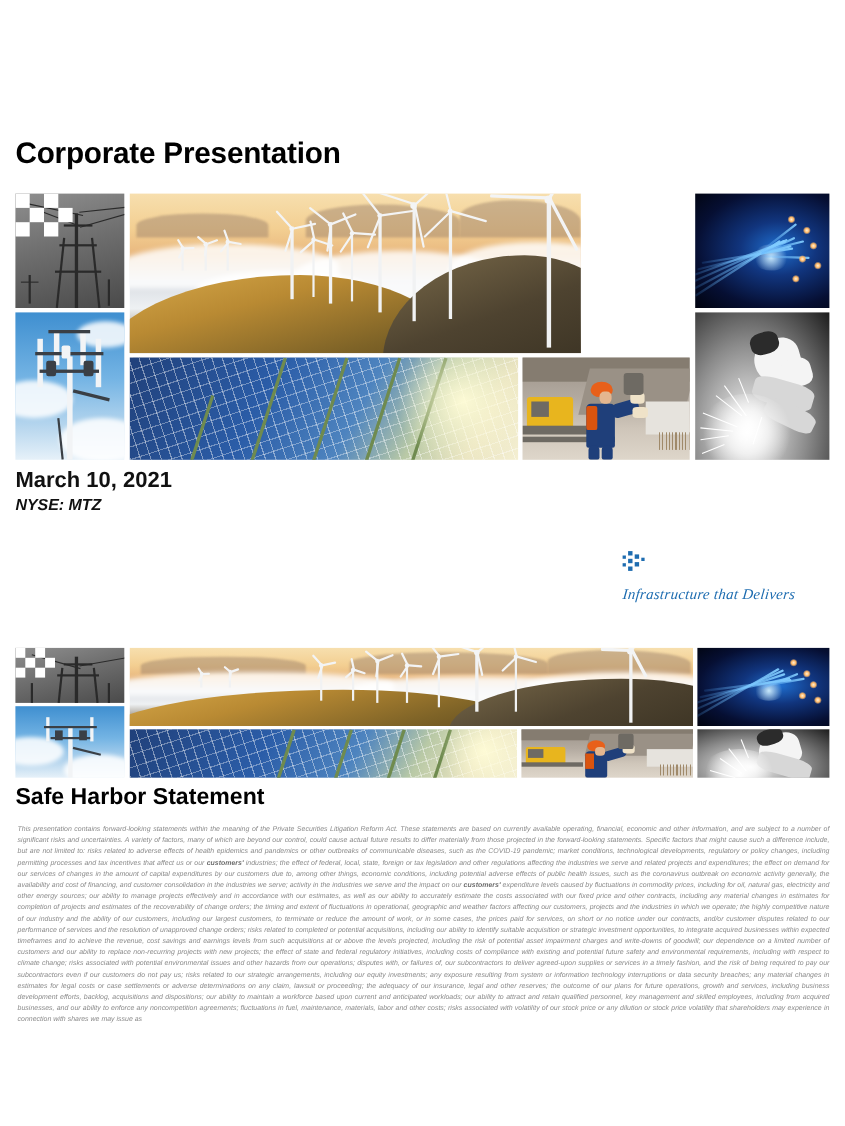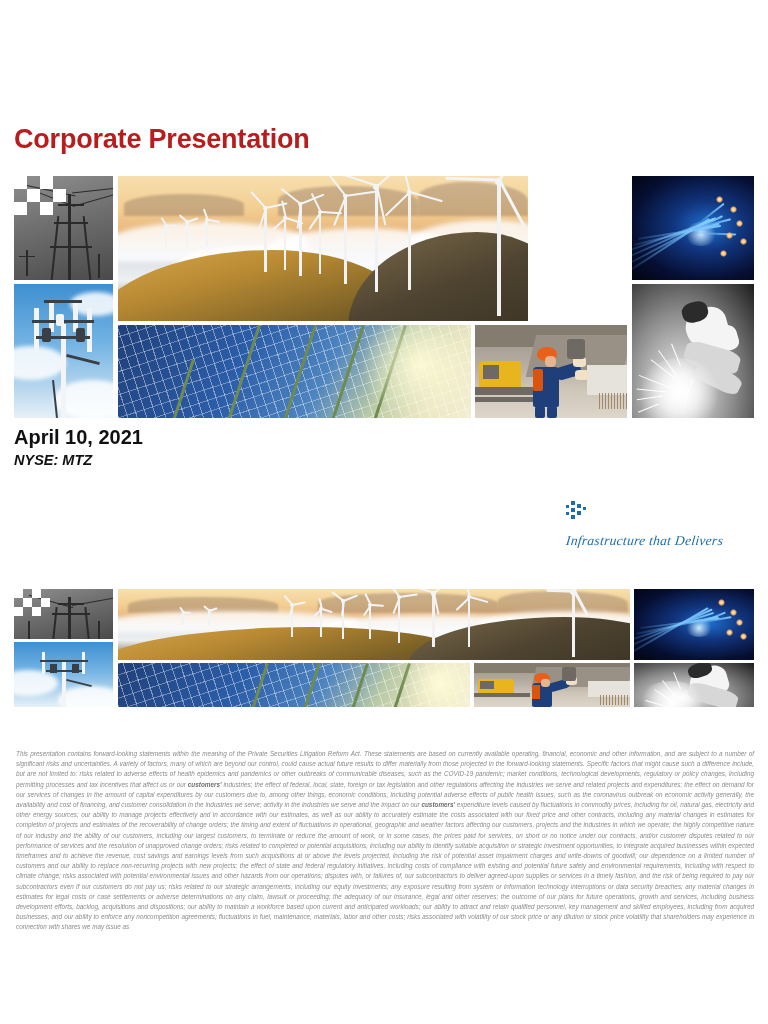--- a/index.html
+++ b/index.html
@@ -9,21 +9,21 @@
     font-family: "Liberation Sans", sans-serif;
     overflow: hidden;
   }
   #doc { position: relative; width: 768px; height: 1024px; background:#fff; }
 
   
   #slide1 { position:absolute; left:0; top:0; width:768px; height:578px; background:#fff; }
 
   .title-main {
     position:absolute; left:14px; top:124px;
-    font-size:27px; font-weight:bold; color:#b91c1c; letter-spacing:-0.2px;
+    font-size:27px; font-weight:bold; color:#000000; letter-spacing:-0.2px;
   }
   .date-line {
     position:absolute; left:14px; top:426px;
     font-size:20px; font-weight:bold; color:#111;
   }
   .ticker-line {
     position:absolute; left:14px; top:452px;
     font-size:14.5px; font-weight:bold; font-style:italic; color:#111;
   }
 
@@ -341,21 +341,21 @@
         <div class="wd-spark" style="left:42px; top:64px; width:1.2px; height:30px; transform:rotate(-52deg);"></div>
         <div class="wd-spark" style="left:38px; top:70px; width:1.2px; height:34px; transform:rotate(-68deg);"></div>
         <div class="wd-spark" style="left:34px; top:78px; width:1.2px; height:30px; transform:rotate(-84deg);"></div>
         <div class="wd-spark" style="left:30px; top:86px; width:1.2px; height:26px; transform:rotate(-98deg);"></div>
         <div class="wd-spark" style="left:48px; top:58px; width:1.2px; height:24px; transform:rotate(-22deg);"></div>
         <div class="wd-spark" style="left:52px; top:94px; width:1.2px; height:26px; transform:rotate(18deg);"></div>
         <div class="wd-spark" style="left:26px; top:98px; width:1.2px; height:22px; transform:rotate(-112deg);"></div>
       </div>
     </div>
 
-    <div class="date-line">April 10, 2021</div>
+    <div class="date-line">March 10, 2021</div>
     <div class="ticker-line">NYSE: MTZ</div>
 
     <div class="logo-wrap">
       <div class="logo-row">
         <div class="logo-dots">
           <i style="left:0px;  top:5px;  width:3px; height:3px;"></i>
           <i style="left:0px;  top:12px; width:3px; height:3px;"></i>
           <i style="left:5px;  top:1px;  width:4px; height:4px;"></i>
           <i style="left:5px;  top:8px;  width:4px; height:4px;"></i>
           <i style="left:5px;  top:15px; width:4px; height:4px;"></i>
@@ -540,16 +540,17 @@
         <div class="wd-arm" style="left:54px; top:24px; width:50px; height:18px; transform:rotate(16deg);"></div>
         <div class="wd-flash" style="left:2px; top:18px; width:72px; height:46px;"></div>
         <div class="wd-spark" style="left:44px; top:12px; width:1.1px; height:26px; transform:rotate(-38deg);"></div>
         <div class="wd-spark" style="left:40px; top:16px; width:1.1px; height:24px; transform:rotate(-56deg);"></div>
         <div class="wd-spark" style="left:34px; top:20px; width:1.1px; height:24px; transform:rotate(-74deg);"></div>
 
         <div class="wd-spark" style="left:46px; top:8px;  width:1.1px; height:18px; transform:rotate(-22deg);"></div>
       </div>
     </div>
 
+    <div class="sh-title">Safe Harbor Statement</div>
 
     <div class="sh-body"><span>This presentation contains forward-looking statements within the meaning of the Private Securities Litigation Reform Act. These statements are based on currently available operating, financial, economic and other information, and are subject to a number of significant risks and uncertainties. A variety of factors, many of which are beyond our control, could cause actual future results to differ materially from those projected in the forward-looking statements. Specific factors that might cause such a difference include, but are not limited to: risks related to adverse effects of health epidemics and pandemics or other outbreaks of communicable diseases, such as the COVID-19 pandemic; market conditions, technological developments, regulatory or policy changes, including permitting processes and tax incentives that affect us or our </span><b>customers'</b><span> industries; the effect of federal, local, state, foreign or tax legislation and other regulations affecting the industries we serve and related projects and expenditures; the effect on demand for our services of changes in the amount of capital expenditures by our customers due to, among other things, economic conditions, including potential adverse effects of public health issues, such as the coronavirus outbreak on economic activity generally, the availability and cost of financing, and customer consolidation in the industries we serve; activity in the industries we serve and the impact on our </span><b>customers'</b><span> expenditure levels caused by fluctuations in commodity prices, including for oil, natural gas, electricity and other energy sources; our ability to manage projects effectively and in accordance with our estimates, as well as our ability to accurately estimate the costs associated with our fixed price and other contracts, including any material changes in estimates for completion of projects and estimates of the recoverability of change orders;  the timing and extent of fluctuations in operational, geographic and weather factors affecting our customers, projects and the industries in which we operate; the highly competitive nature of our industry and the ability of our customers, including our largest customers, to terminate or reduce the amount of work, or in some cases, the prices paid for services, on short or no notice under our contracts, and/or customer disputes related to our performance of services and the resolution of unapproved change orders; risks related to completed or potential acquisitions, including our ability to identify suitable acquisition or strategic investment opportunities, to integrate acquired businesses within expected timeframes and to achieve the revenue, cost savings and earnings levels from such acquisitions at or above the levels projected, including the risk of potential asset impairment charges and write-downs of goodwill; our dependence on a limited number of customers and our ability to replace non-recurring projects with new projects; the effect of state and federal regulatory initiatives, including costs of compliance with existing and potential future safety and environmental requirements, including with respect to climate change; risks associated with potential environmental issues and other hazards from our operations; disputes with, or failures of, our subcontractors to deliver agreed-upon supplies or services in a timely fashion, and the risk of being required to pay our subcontractors even if our customers do not pay us; risks related to our strategic arrangements, including our equity investments; any exposure resulting from system or information technology interruptions or data security breaches; any material changes in estimates for legal costs or case settlements or adverse determinations on any claim, lawsuit or proceeding;  the adequacy of our insurance, legal and other reserves; the outcome of our plans for future operations, growth and services, including business development efforts, backlog, acquisitions and dispositions; our ability to maintain a workforce based upon current and anticipated workloads; our ability to attract and retain qualified personnel, key management and skilled employees, including from acquired businesses, and our ability to enforce any noncompetition agreements; fluctuations in fuel, maintenance, materials, labor and other costs; risks associated with volatility of our stock price or any dilution or stock price volatility that shareholders may experience in connection with shares we may issue as</span></div>
   </div>
 </div>
 
 </body></html>

